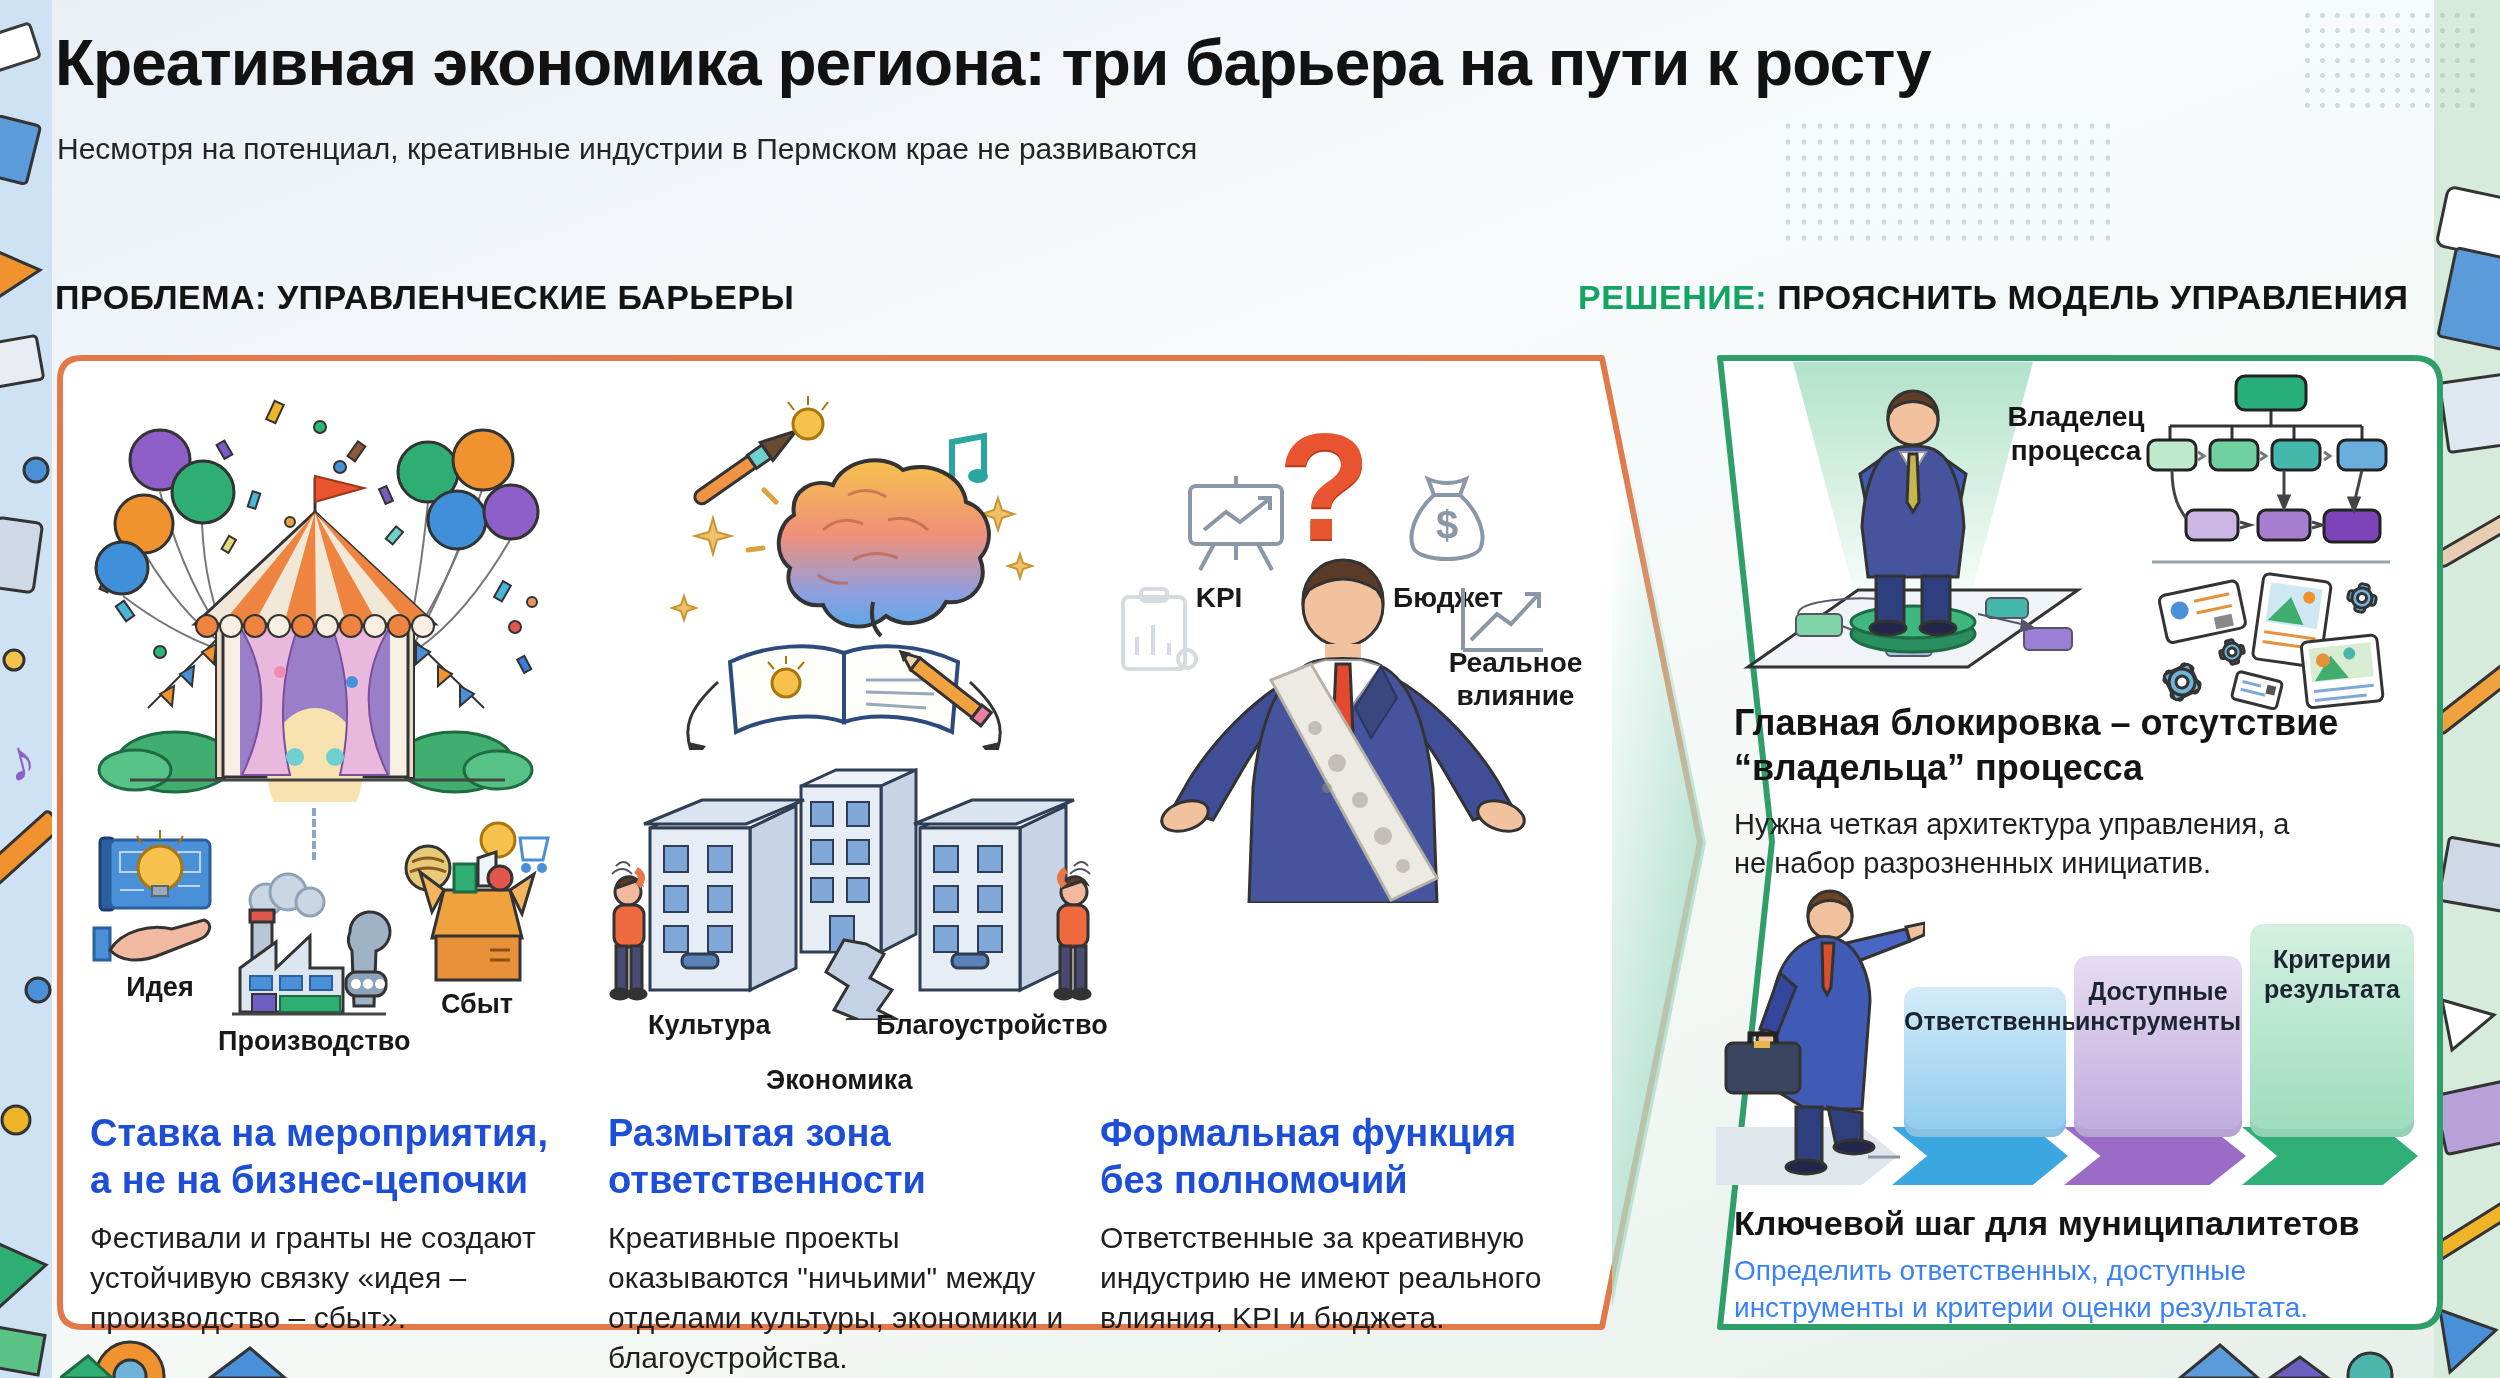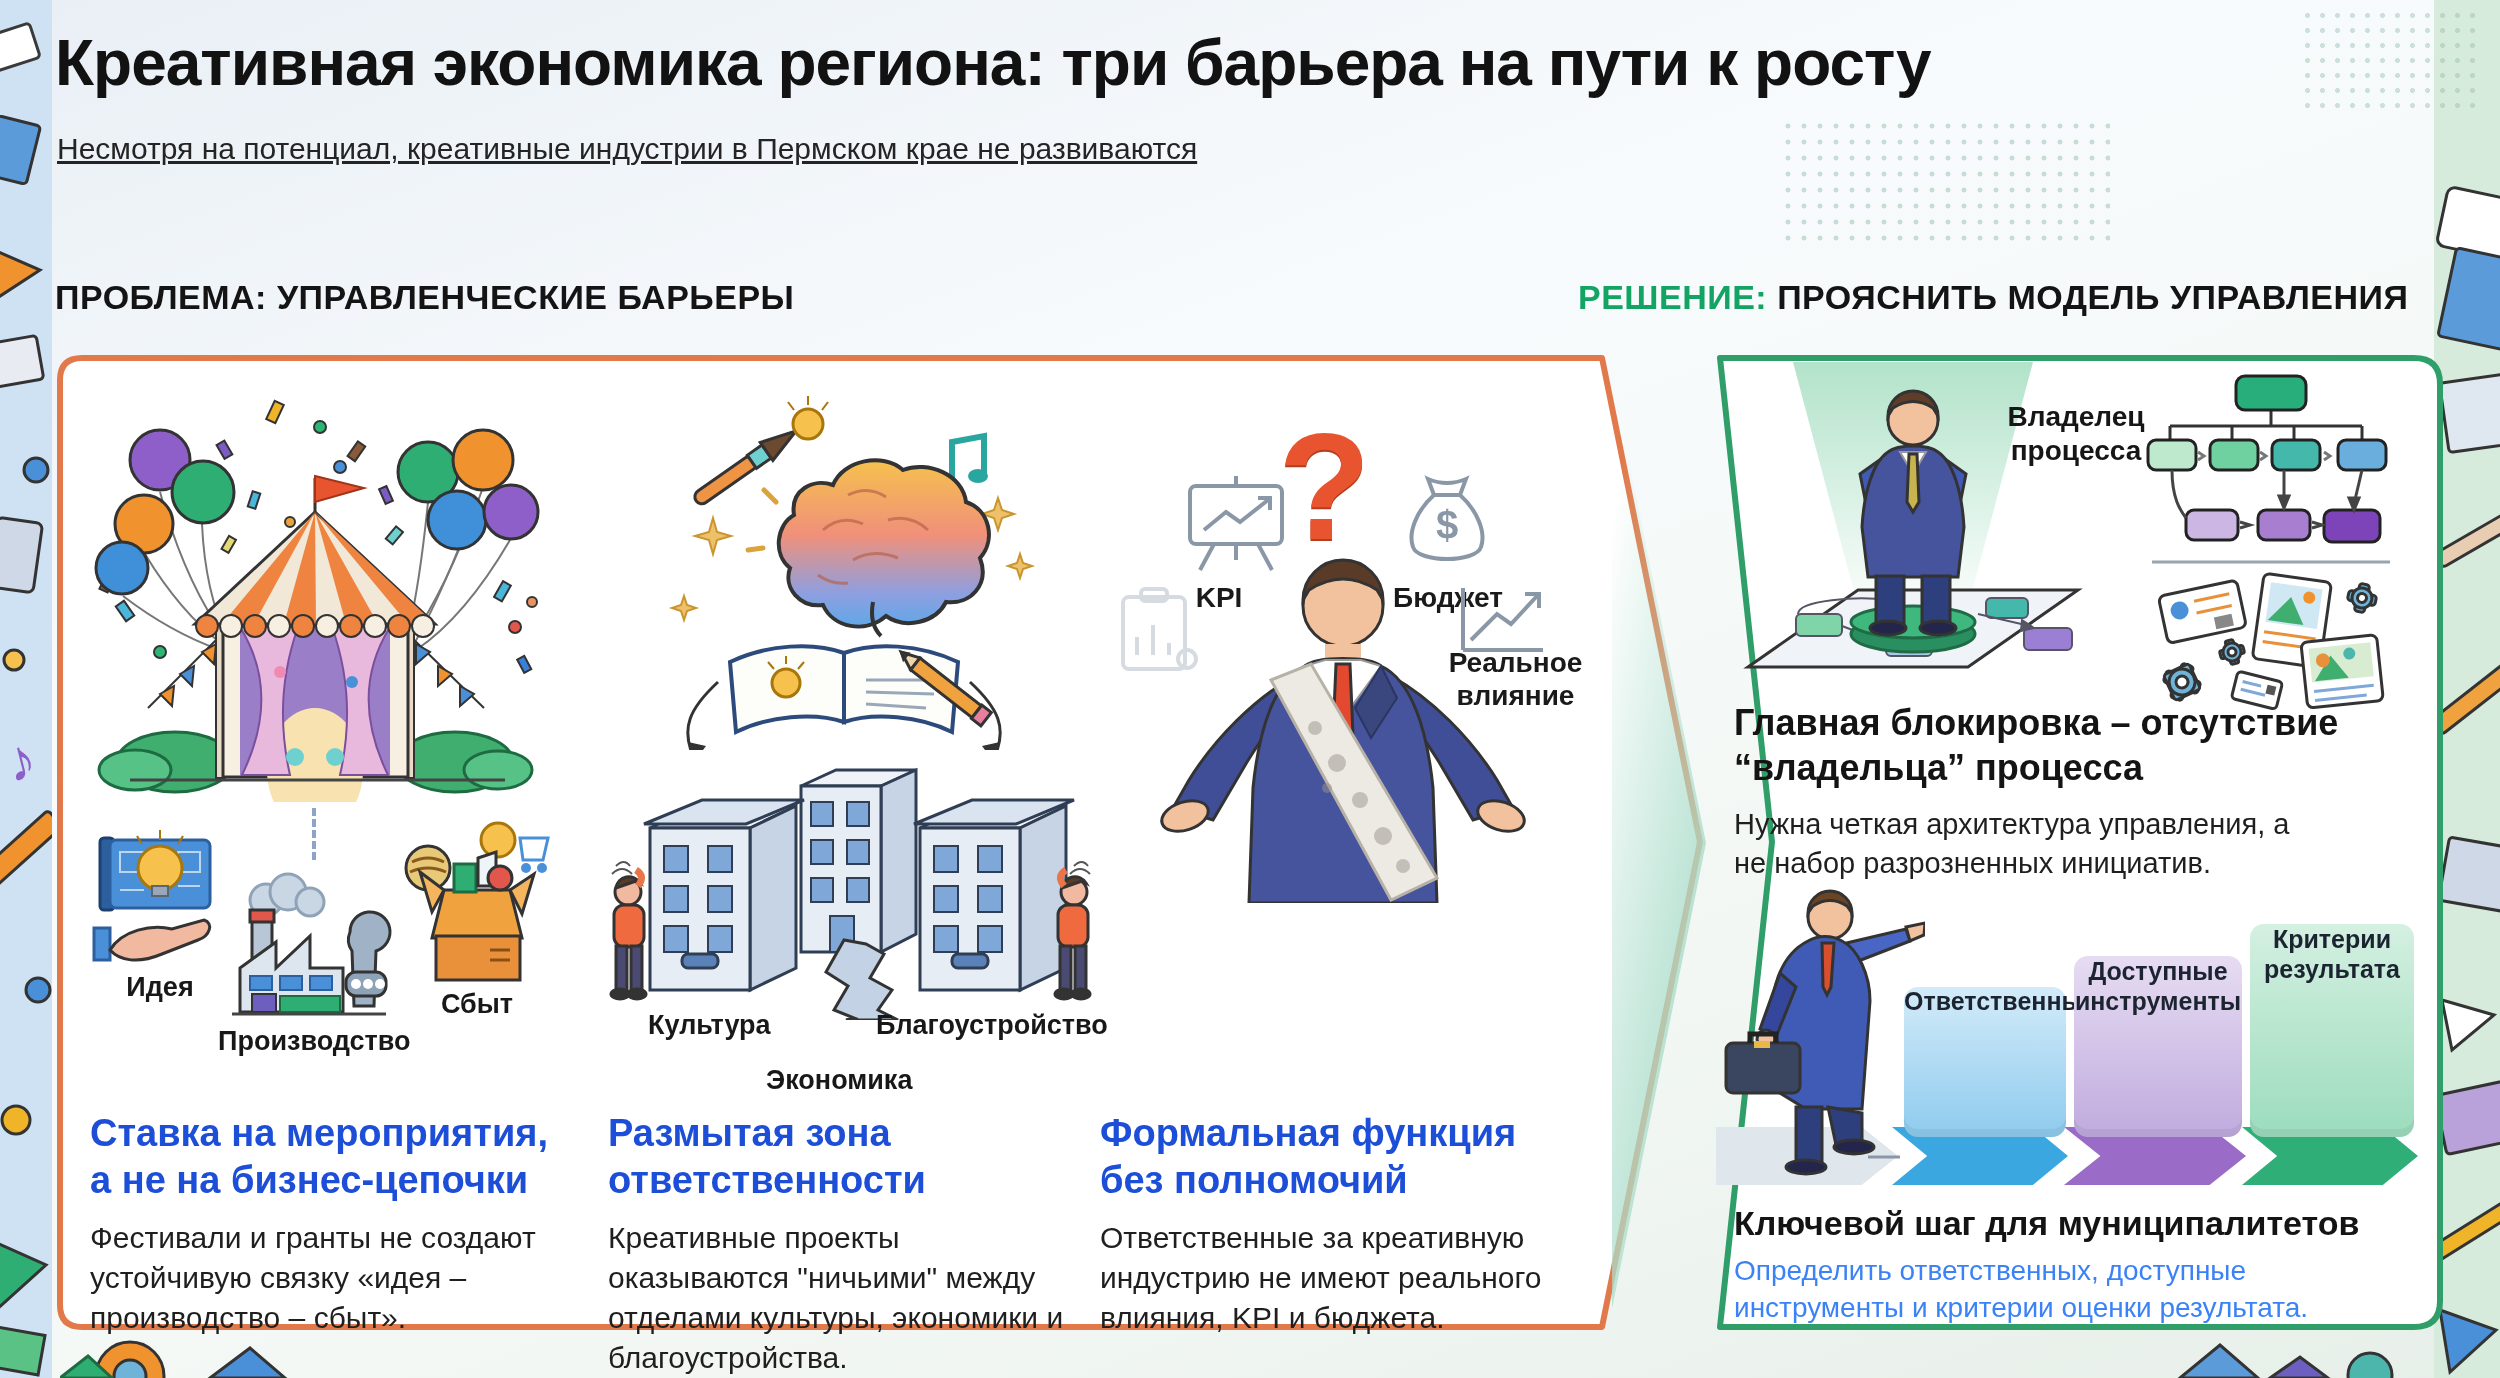--- a/index.html
+++ b/index.html
@@ -6,21 +6,21 @@
   body{
     width:2500px;height:1378px;position:relative;overflow:hidden;
     font-family:"Liberation Sans",sans-serif;
     background:linear-gradient(160deg,#e9eff5 0%,#f8fbfd 35%,#f2f7f3 70%,#e7efe9 100%);
     color:#1b1b1b;
   }
   .abs{position:absolute;}
   
   .title{left:55px;top:26px;font-size:64px;font-weight:700;letter-spacing:-1px;color:#121212;white-space:nowrap;}
   .subtitle{left:57px;top:128px;font-size:30px;line-height:42px;color:#242424;}
-  .subtitle span{display:block;text-decoration:underline;}
+  .subtitle span{display:block;}
   .section-label{top:278px;font-size:34px;font-weight:700;letter-spacing:.5px;white-space:nowrap;}
   .section-label .prefix-green{color:#13a463;}
   .section-label .rest{color:#141414;}
   
   .strip{top:0;height:1378px;}
   .strip-left{left:0;width:52px;background:#cfe2f4;}
   .strip-right{right:0;width:66px;background:#d6ebdc;}
   .dots{right:390px;top:118px;width:330px;height:125px;opacity:.45;
     background-image:radial-gradient(#8fb8a2 2.2px,transparent 2.8px);background-size:16px 16px;}
   .dots2{right:20px;top:8px;width:180px;height:100px;opacity:.4;
@@ -43,21 +43,21 @@
   
   .sol-content{left:1676px;top:350px;width:774px;height:985px;}
   .sol-h{position:absolute;font-weight:700;color:#141414;}
   .sol-h1{left:58px;top:350px;width:620px;font-size:36px;line-height:45px;}
   .sol-b1{left:58px;top:455px;width:580px;font-size:29px;line-height:39px;color:#1f1f1f;}
   .sol-h2{left:58px;top:852px;width:660px;font-size:34px;line-height:42px;}
   .sol-b2{left:58px;top:902px;width:620px;font-size:28px;line-height:37px;color:#3b82f6;}
   .owner-label{left:300px;top:50px;width:200px;font-size:28px;line-height:34px;font-weight:700;color:#161616;text-align:center;}
   .steps-wrap{left:40px;top:545px;width:706px;height:300px;}
   .step{position:absolute;bottom:58px;border-radius:14px;box-shadow:inset 0 -8px 0 rgba(0,0,0,.05);}
-  .step-label{display:block;text-align:center;font-weight:700;color:#1b2430;padding-top:0;}
+  .step-label{display:block;text-align:center;font-weight:700;color:#1b2430;padding-top:20px;}
   .step1{left:188px;width:162px;height:150px;background:linear-gradient(180deg,#d3ebf9,#8ecbee);}
   .step2{left:358px;width:168px;height:181px;background:linear-gradient(180deg,#e6dcf2,#c0abde);}
   .step3{left:534px;width:164px;height:213px;background:linear-gradient(180deg,#d4f0e1,#9cdcbd);}
   .step1 .step-label{font-size:25px;}
   .step2 .step-label,.step3 .step-label{font-size:25px;line-height:30px;}
   .chev{position:absolute;top:232px;height:58px;clip-path:polygon(0 0,80% 0,100% 50%,80% 100%,0 100%,20% 50%);}
   .chev0{left:0;width:182px;background:#dfe6ec;clip-path:polygon(0 0,80% 0,100% 50%,80% 100%,0 100%);}
   .chev1{left:176px;width:176px;background:#3aa7e0;}
   .chev2{left:348px;width:182px;background:#9a6cc8;}
   .chev3{left:526px;width:176px;background:#2fae78;}

